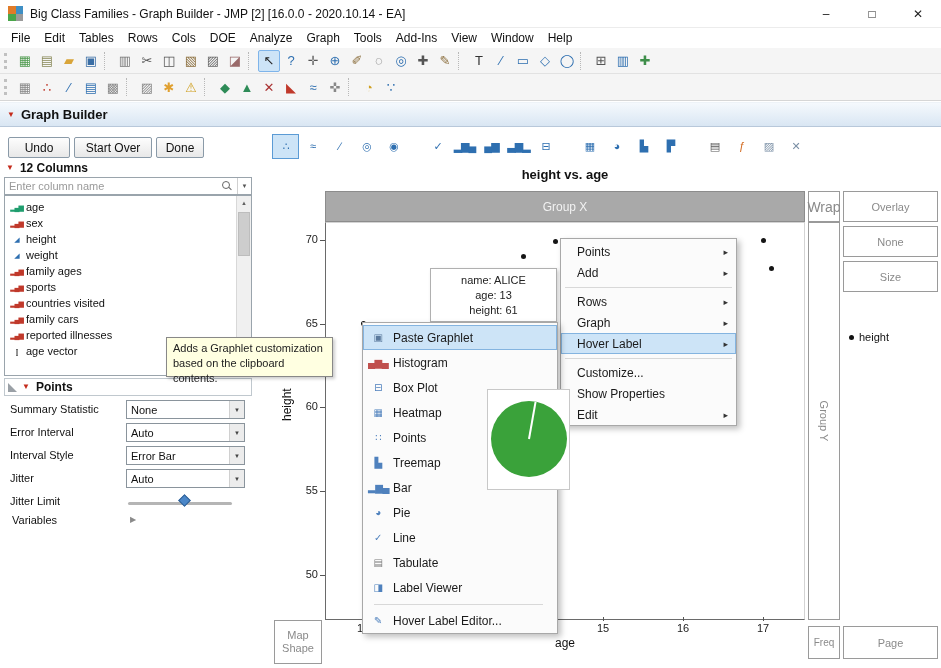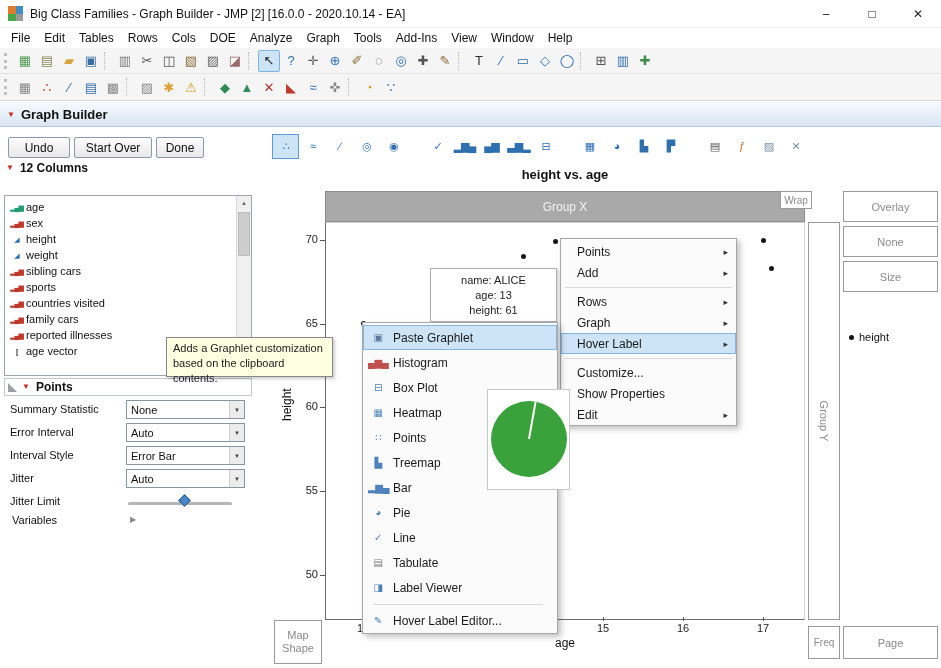--- a/index.html
+++ b/index.html
@@ -103,21 +103,21 @@
 .yticks .ytick:nth-child(5){top:568px}
 .xtick{position:absolute;top:622px;width:30px;text-align:center;font-size:11px;color:#222}
 .xtick::after{content:"";position:absolute;left:15px;top:-5px;width:1px;height:4px;background:#555}
 .xticks .xtick:nth-child(1){left:348px}
 .xticks .xtick:nth-child(2){left:428px}
 .xticks .xtick:nth-child(3){left:508px}
 .xticks .xtick:nth-child(4){left:588px}
 .xticks .xtick:nth-child(5){left:668px}
 .xticks .xtick:nth-child(6){left:748px}
 .zone-mapshape{left:274px;top:620px;width:48px;height:44px;line-height:13px;padding:2px}
-.zone-wrap{left:780px;top:191px;width:32px;height:18px;font-size:10px}
+.zone-wrap{left:808px;top:191px;width:32px;height:31px;font-size:14px}
 .zone-groupy{left:808px;top:222px;width:32px;height:398px}
 .zone-groupy .gy{transform:rotate(90deg);white-space:nowrap;font-size:11px;color:#8a8a8a}
 .zone-freq{left:808px;top:626px;width:32px;height:33px;font-size:10px}
 .zone-overlay{left:843px;top:191px;width:95px;height:31px}
 .zone-color{left:843px;top:226px;width:95px;height:31px}
 .zone-size{left:843px;top:261px;width:95px;height:31px}
 .zone-interval{left:843px;top:296px;width:95px;height:31px}
 .zone-page{left:843px;top:626px;width:95px;height:33px}
 .legend{position:absolute;left:849px;top:331px;display:flex;align-items:center;font-size:11px;color:#111}
 .legdot{width:5px;height:5px;border-radius:50%;background:#111;margin-right:5px}
@@ -405,20 +405,25 @@
       </span>
       <span class="pitem">
         <span class="tg" style="color: rgb(122, 143, 165);">✕</span>
       </span>
     </div>
 
   <div class="colheader">
     <span class="redtri">▼</span>
     <span class="htext">12 Columns</span>
   </div>
+  <div class="searchbox">
+    <input placeholder="Enter column name" style="">
+    <span class="magicon"></span>
+    <span class="searcharrow">▼</span>
+  </div>
   <div class="collist">
     <div class="colitems">
 
     <div class="colrow">
         <span class="colicon" style="color: rgb(31, 157, 110);">▂▄▆</span>
         <span class="collabel">age</span>
       </div>
         <div class="colrow">
         <span class="colicon" style="color: rgb(192, 57, 43);">▂▄▆</span>
         <span class="collabel">sex</span>
@@ -426,21 +431,21 @@
         <div class="colrow">
         <span class="colicon" style="color: rgb(46, 111, 176);">◢</span>
         <span class="collabel">height</span>
       </div>
         <div class="colrow">
         <span class="colicon" style="color: rgb(46, 111, 176);">◢</span>
         <span class="collabel">weight</span>
       </div>
         <div class="colrow">
         <span class="colicon" style="color: rgb(192, 57, 43);">▂▄▆</span>
-        <span class="collabel">sibling cars</span>
+        <span class="collabel">family ages</span>
       </div>
         <div class="colrow">
         <span class="colicon" style="color: rgb(192, 57, 43);">▂▄▆</span>
         <span class="collabel">sports</span>
       </div>
         <div class="colrow">
         <span class="colicon" style="color: rgb(192, 57, 43);">▂▄▆</span>
         <span class="collabel">countries visited</span>
       </div>
         <div class="colrow">

